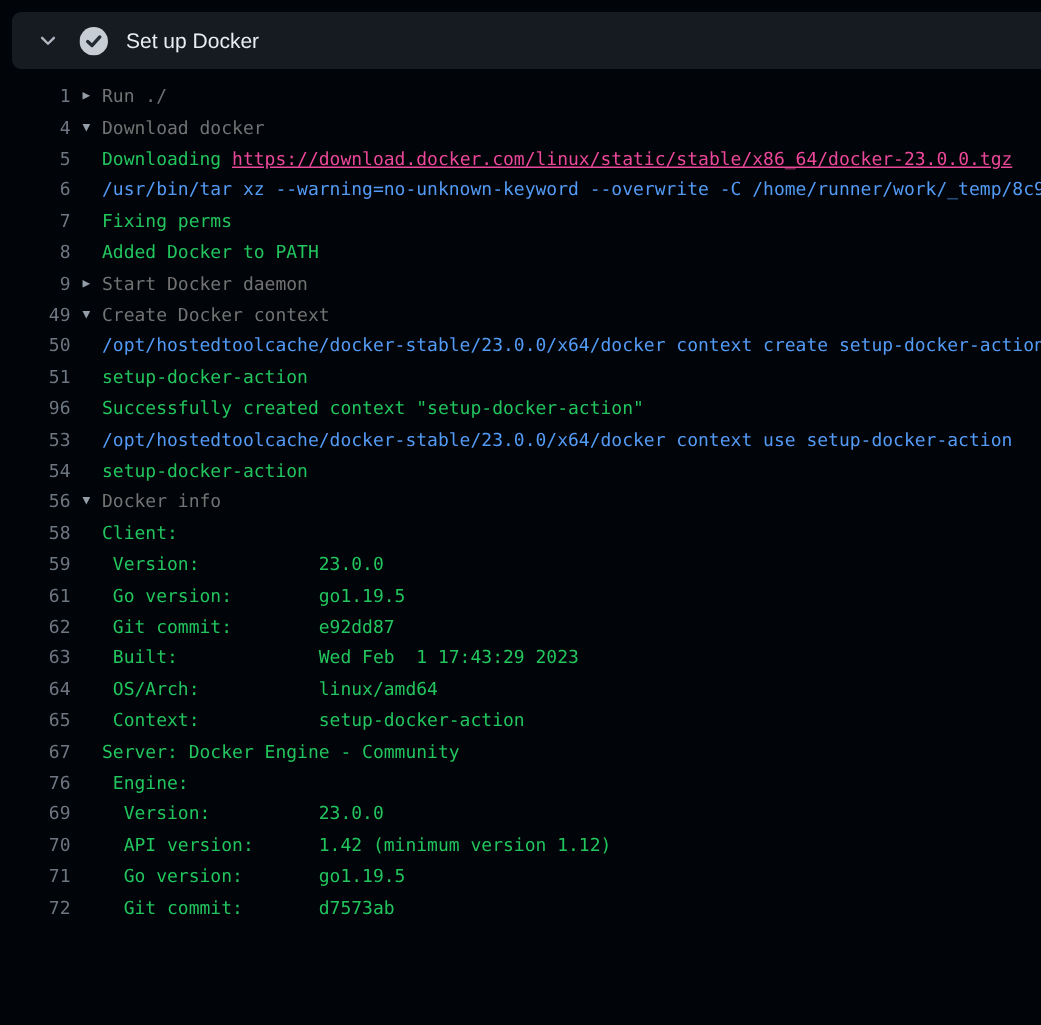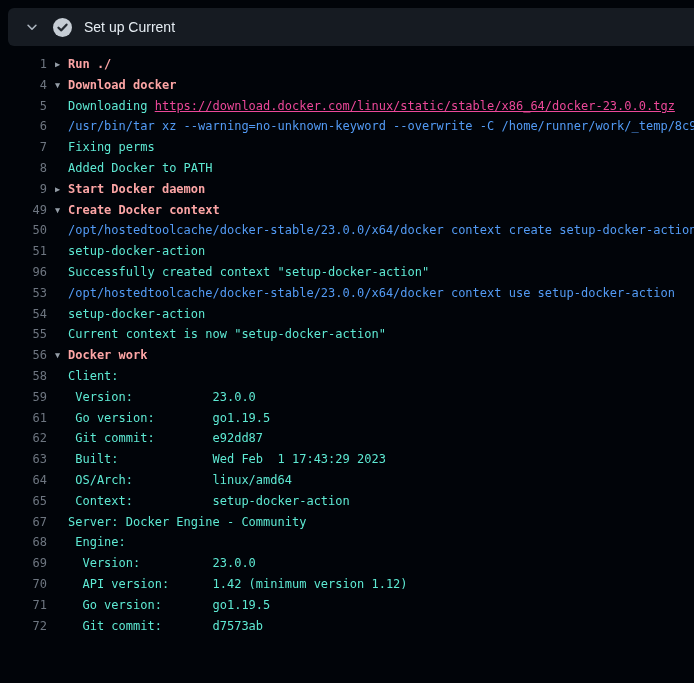--- a/index.html
+++ b/index.html
@@ -59,67 +59,66 @@
     cursor:pointer;
   }
   .arrow {
     flex:none;
     width:21px;
     text-align:center;
     font-size:8.5px;
     color:#959ea8;
   }
   .content { flex:1 1 auto; overflow:hidden; }
-  .seg-title { color:#fca5a5;font-weight:bold; }
-  .seg-plain { color:#5eead4; }
+  .seg-title { color:#737373; }
+  .seg-plain { color:#22c55e; }
   .seg-link  { color:#ec4899; text-decoration:underline; cursor:pointer; }
   .seg-cmd   { color:#539bf5; }
 </style>
 </head>
 <body>
 
 <div class="step-header">
   <button class="chev-btn">
     <svg width="14" height="14" viewBox="0 0 16 16">
       <path d="M3.5 6 L8 10.5 L12.5 6" fill="none" stroke="#aeb7c1" stroke-width="1.8" stroke-linecap="round" stroke-linejoin="round"></path>
     </svg>
   </button>
   <span class="status-wrap">
     <svg width="19" height="19" viewBox="0 0 16 16">
       <circle cx="8" cy="8" r="8" fill="#c6cdd5"></circle>
       <path d="M4.6 8.2 L7 10.4 L11.4 5.6" fill="none" stroke="#252b33" stroke-width="1.9" stroke-linecap="round" stroke-linejoin="round"></path>
     </svg>
   </span>
-  <span class="step-title">Set up Current</span>
+  <span class="step-title">Set up Docker</span>
 </div>
 
 <div class="log-area">
   <div>
       <div class="row group"><span class="num">1</span><span class="arrow">▶</span><span class="content"><span class="seg-title">Run ./</span></span></div>
       <div class="row group"><span class="num">4</span><span class="arrow">▼</span><span class="content"><span class="seg-title">Download docker</span></span></div>
       <div class="row"><span class="num">5</span><span class="arrow"></span><span class="content"><span class="seg-plain">Downloading </span><span class="seg-link">https://download.docker.com/linux/static/stable/x86_64/docker-23.0.0.tgz</span></span></div>
       <div class="row"><span class="num">6</span><span class="arrow"></span><span class="content"><span class="seg-cmd">/usr/bin/tar xz --warning=no-unknown-keyword --overwrite -C /home/runner/work/_temp/8c91</span></span></div>
       <div class="row"><span class="num">7</span><span class="arrow"></span><span class="content"><span class="seg-plain">Fixing perms</span></span></div>
       <div class="row"><span class="num">8</span><span class="arrow"></span><span class="content"><span class="seg-plain">Added Docker to PATH</span></span></div>
       <div class="row group"><span class="num">9</span><span class="arrow">▶</span><span class="content"><span class="seg-title">Start Docker daemon</span></span></div>
       <div class="row group"><span class="num">49</span><span class="arrow">▼</span><span class="content"><span class="seg-title">Create Docker context</span></span></div>
       <div class="row"><span class="num">50</span><span class="arrow"></span><span class="content"><span class="seg-cmd">/opt/hostedtoolcache/docker-stable/23.0.0/x64/docker context create setup-docker-action</span></span></div>
       <div class="row"><span class="num">51</span><span class="arrow"></span><span class="content"><span class="seg-plain">setup-docker-action</span></span></div>
       <div class="row"><span class="num">96</span><span class="arrow"></span><span class="content"><span class="seg-plain">Successfully created context "setup-docker-action"</span></span></div>
       <div class="row"><span class="num">53</span><span class="arrow"></span><span class="content"><span class="seg-cmd">/opt/hostedtoolcache/docker-stable/23.0.0/x64/docker context use setup-docker-action</span></span></div>
       <div class="row"><span class="num">54</span><span class="arrow"></span><span class="content"><span class="seg-plain">setup-docker-action</span></span></div>
-      <div class="row"><span class="num">55</span><span class="arrow"></span><span class="content"><span class="seg-plain">Current context is now "setup-docker-action"</span></span></div>
-      <div class="row group"><span class="num">56</span><span class="arrow">▼</span><span class="content"><span class="seg-title">Docker work</span></span></div>
+      <div class="row group"><span class="num">56</span><span class="arrow">▼</span><span class="content"><span class="seg-title">Docker info</span></span></div>
       <div class="row"><span class="num">58</span><span class="arrow"></span><span class="content"><span class="seg-plain">Client:</span></span></div>
       <div class="row"><span class="num">59</span><span class="arrow"></span><span class="content"><span class="seg-plain"> Version:           23.0.0</span></span></div>
       <div class="row"><span class="num">61</span><span class="arrow"></span><span class="content"><span class="seg-plain"> Go version:        go1.19.5</span></span></div>
       <div class="row"><span class="num">62</span><span class="arrow"></span><span class="content"><span class="seg-plain"> Git commit:        e92dd87</span></span></div>
       <div class="row"><span class="num">63</span><span class="arrow"></span><span class="content"><span class="seg-plain"> Built:             Wed Feb  1 17:43:29 2023</span></span></div>
       <div class="row"><span class="num">64</span><span class="arrow"></span><span class="content"><span class="seg-plain"> OS/Arch:           linux/amd64</span></span></div>
       <div class="row"><span class="num">65</span><span class="arrow"></span><span class="content"><span class="seg-plain"> Context:           setup-docker-action</span></span></div>
       <div class="row"><span class="num">67</span><span class="arrow"></span><span class="content"><span class="seg-plain">Server: Docker Engine - Community</span></span></div>
-      <div class="row"><span class="num">68</span><span class="arrow"></span><span class="content"><span class="seg-plain"> Engine:</span></span></div>
+      <div class="row"><span class="num">76</span><span class="arrow"></span><span class="content"><span class="seg-plain"> Engine:</span></span></div>
       <div class="row"><span class="num">69</span><span class="arrow"></span><span class="content"><span class="seg-plain">  Version:          23.0.0</span></span></div>
       <div class="row"><span class="num">70</span><span class="arrow"></span><span class="content"><span class="seg-plain">  API version:      1.42 (minimum version 1.12)</span></span></div>
       <div class="row"><span class="num">71</span><span class="arrow"></span><span class="content"><span class="seg-plain">  Go version:       go1.19.5</span></span></div>
       <div class="row"><span class="num">72</span><span class="arrow"></span><span class="content"><span class="seg-plain">  Git commit:       d7573ab</span></span></div>
     </div>
 </div>
 
 </body></html>

